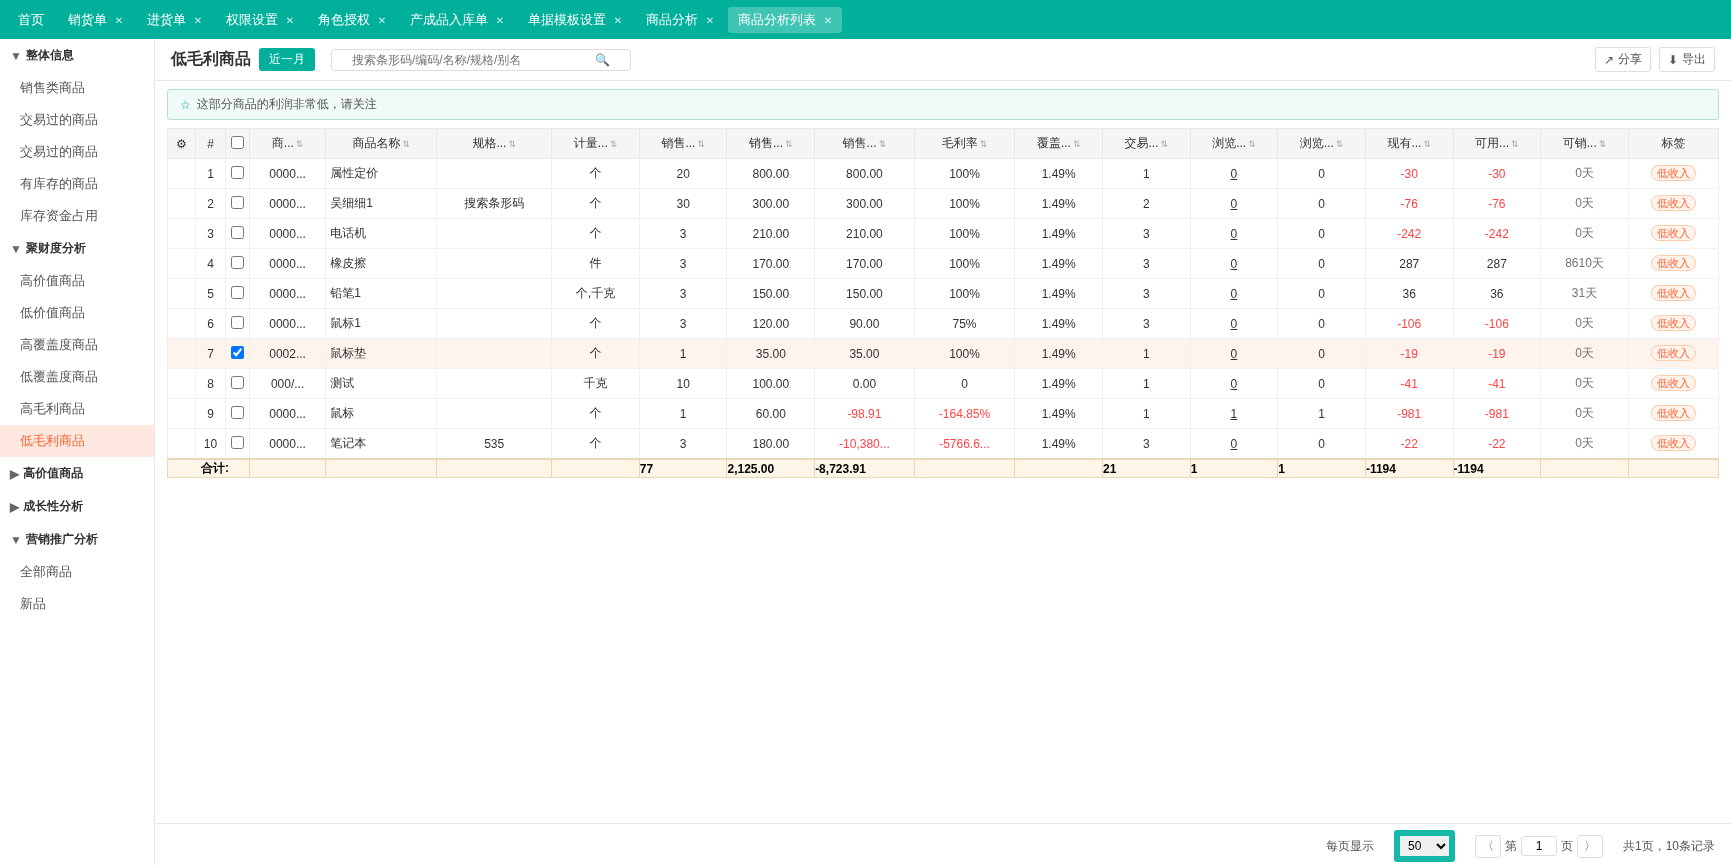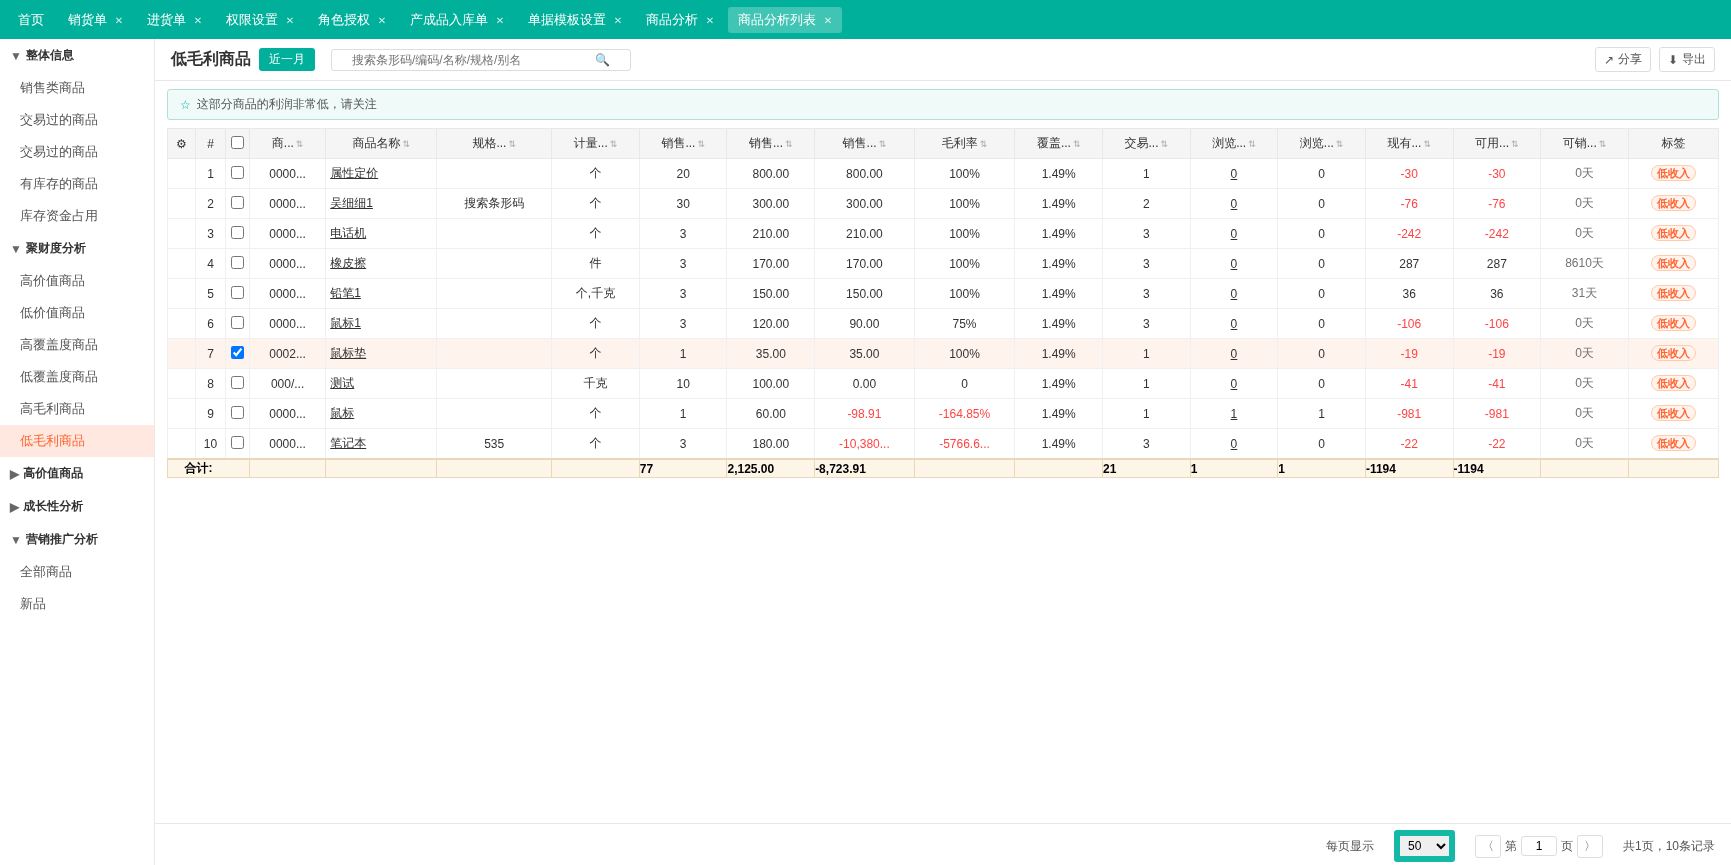--- a/index.html
+++ b/index.html
@@ -169,29 +169,28 @@
     }
     tbody tr { border-bottom: 1px solid #f0f0f0; }
     tbody tr.selected { background: #fff3ee; }
     tbody td {
       border: 1px solid #f0f0f0;
       padding: 6px 4px;
       text-align: center;
       color: #333;
       white-space: nowrap;
     }
-    tbody td.text-left { text-align: left; text-decoration: underline; }
+    tbody td.text-left { text-align: left; }
     .tag-badge {
       background: #fff3ee;
       color: #ff6633;
       border: 1px solid #ffccaa;
       border-radius: 8px;
       padding: 1px 5px;
       font-size: 11px;
-      font-weight: bold;
     }
     .red-text { color: #ff4444; }
     .orange-text { color: #737373; }
     .underline { text-decoration: underline; cursor: pointer; }
 
     
     .totals-row {
       background: #fdf5e8;
       border-top: 2px solid #e8d8b8;
       padding: 0;
@@ -568,21 +567,21 @@
     <td class="underline">0</td>
     <td>0</td>
     <td class="red-text">-22</td>
     <td class="red-text">-22</td>
     <td class="orange-text">0天</td>
     <td><span class="tag-badge">低收入</span></td>
   </tr>
           </tbody>
         <tfoot>
           <tr class="totals-row">
-            <td colspan="3" style="text-align:center; padding-right:20px;">合计:</td>
+            <td colspan="3" style="text-align:right; padding-right:20px;">合计:</td>
             <td></td>
             <td></td>
             <td></td>
             <td></td>
             <td>77</td>
             <td>2,125.00</td>
             <td>-8,723.91</td>
             <td></td>
             <td></td>
             <td>21</td>

